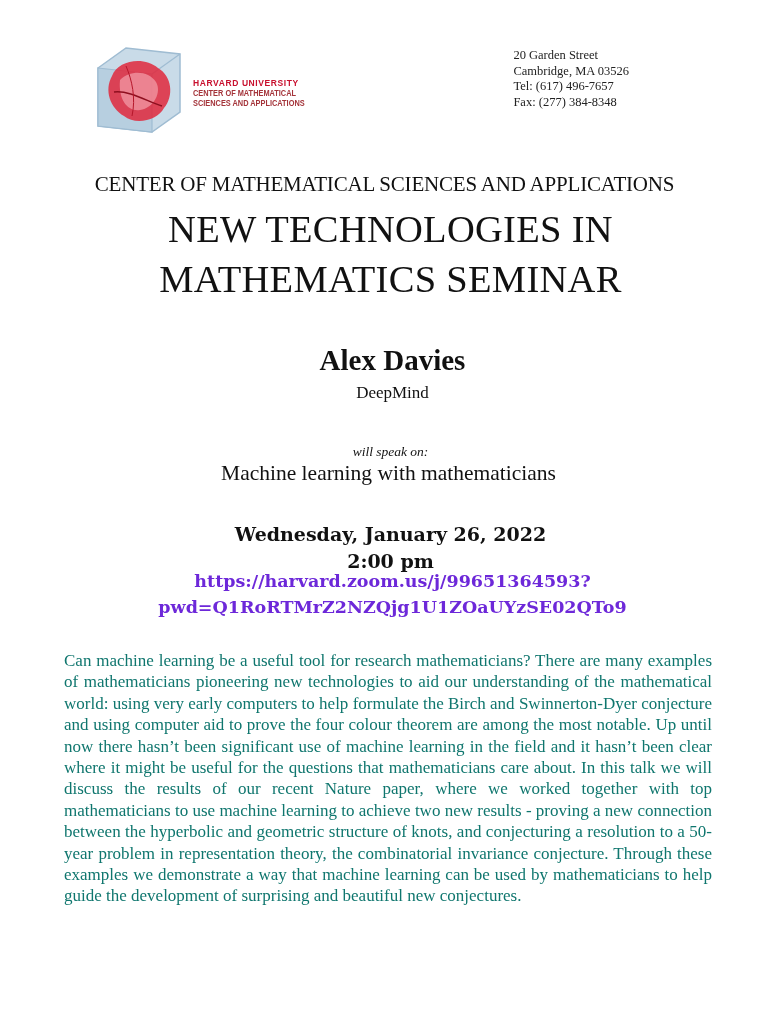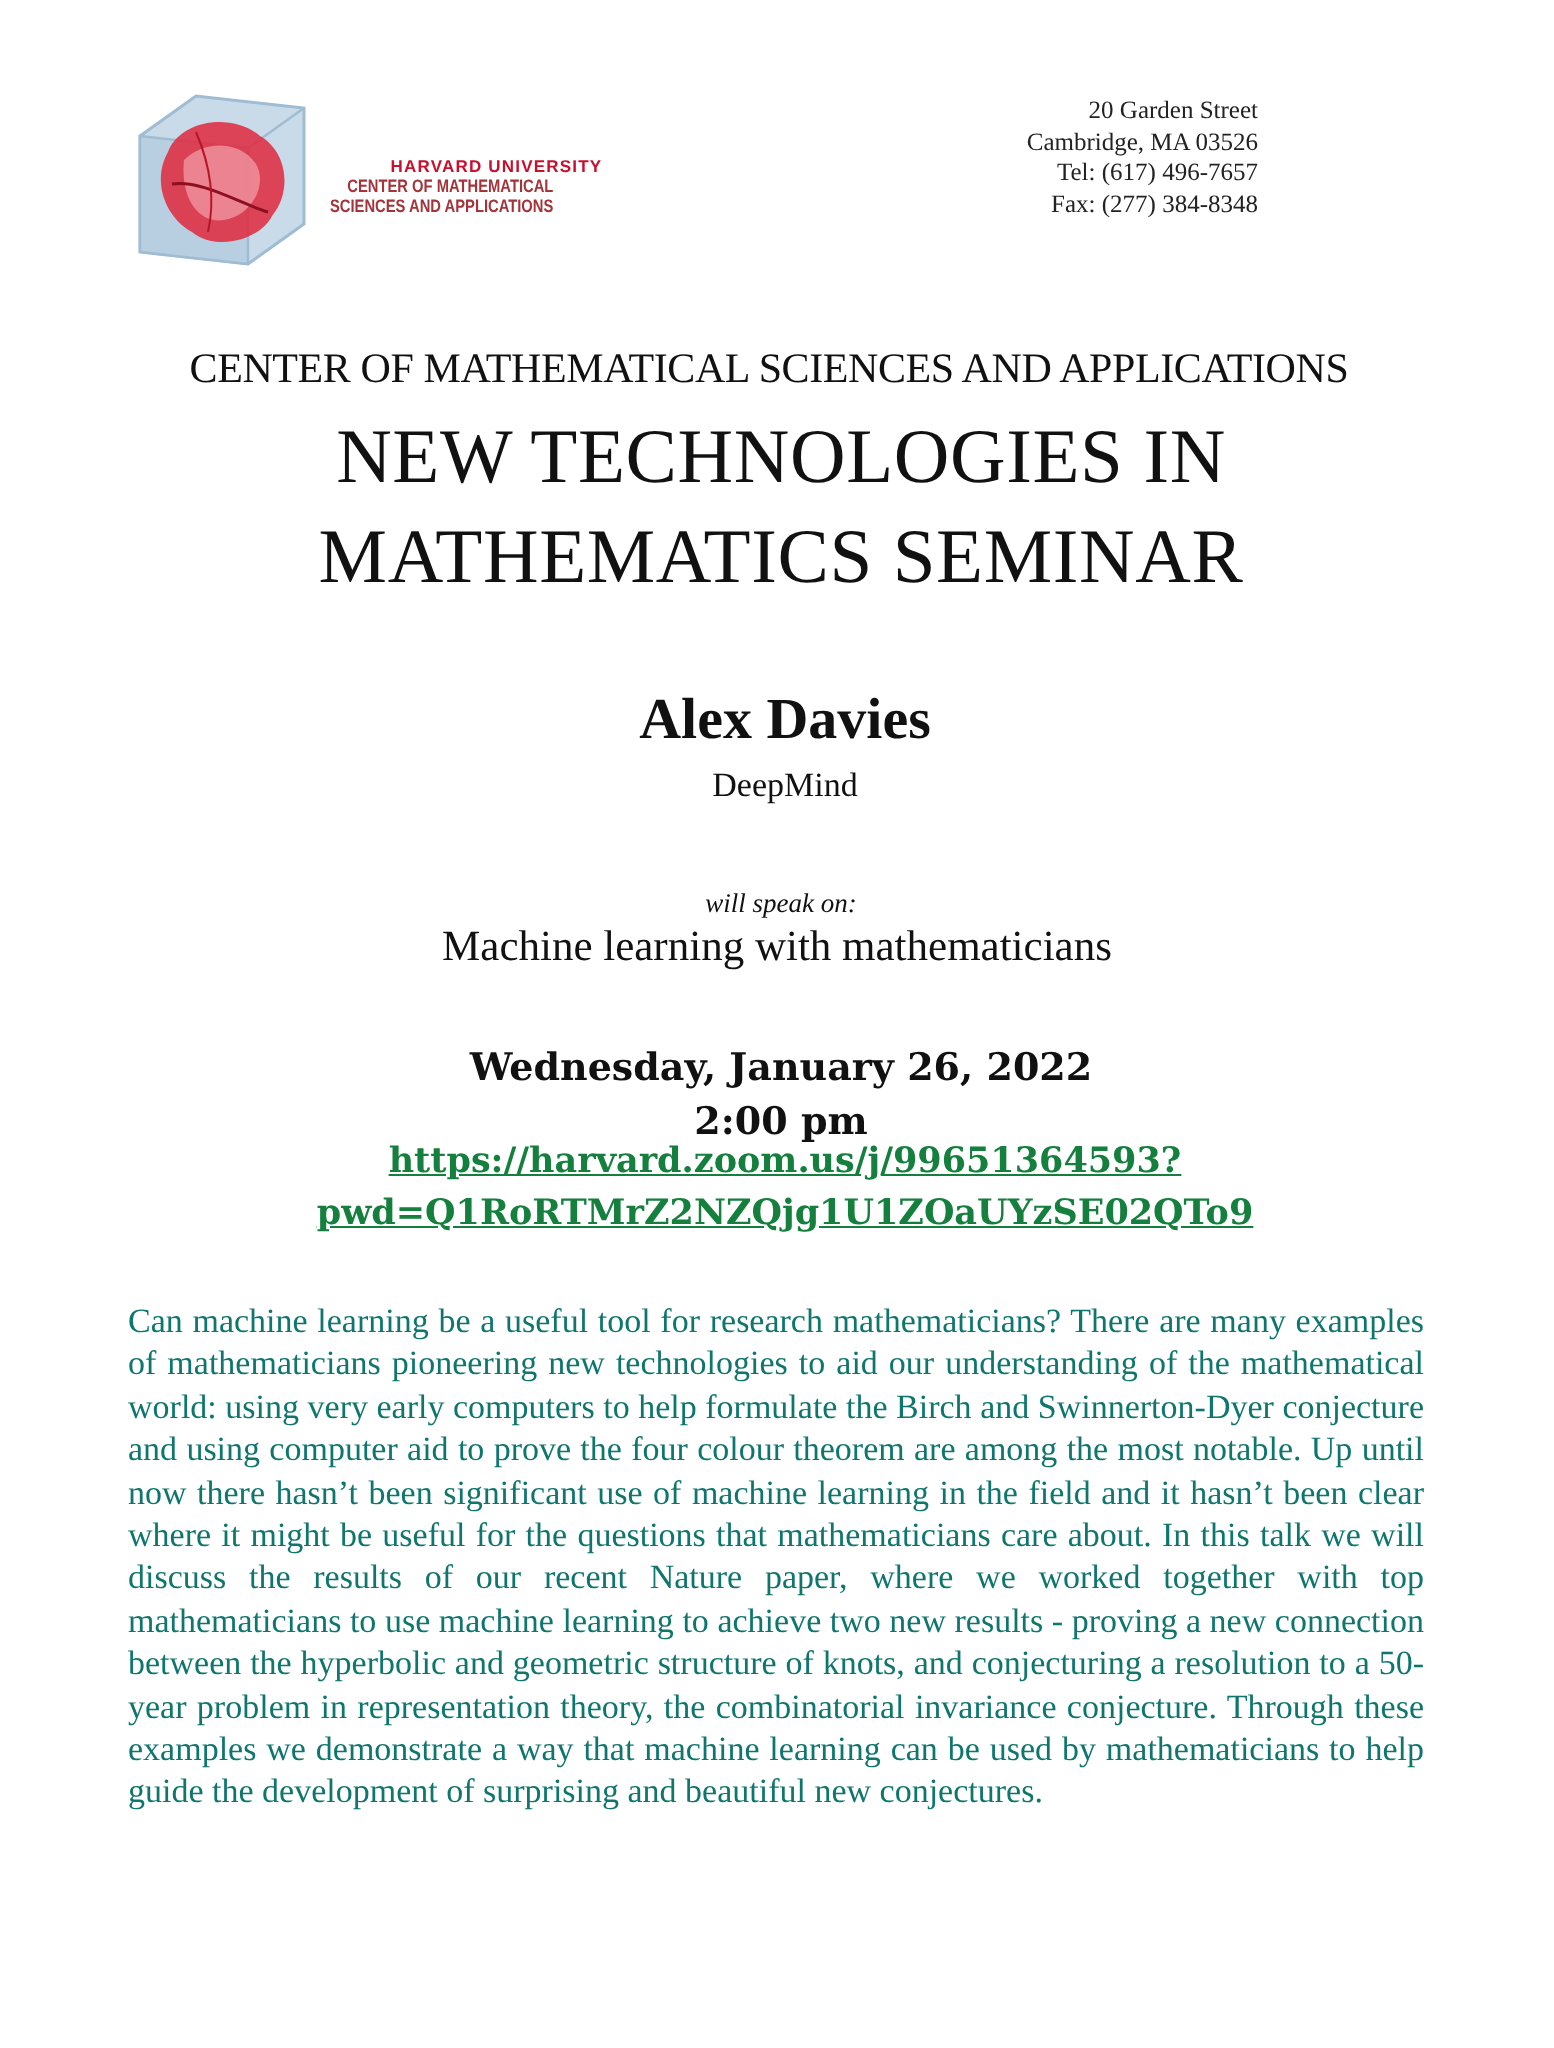--- a/index.html
+++ b/index.html
@@ -1,32 +1,32 @@
 <!DOCTYPE html>
 <html><head>
 <meta charset="utf-8">
 <style>
   html,body{margin:0;padding:0;background:#fff;}
   body{width:777px;height:1024px;position:relative;overflow:hidden;font-family:"Liberation Serif",serif;color:#111;}
-  .logo{position:absolute;left:68px;top:46px;width:210px;height:88px;text-align:right;}
+  .logo{position:absolute;left:96px;top:46px;width:210px;height:88px;}
   .cube{position:absolute;left:0;top:0;width:86px;height:88px;}
   .logo-text{position:absolute;left:97px;top:32px;font-family:"Liberation Sans",sans-serif;font-weight:bold;line-height:10px;}
   .logo-text .l1{color:#c8102e;font-size:8.5px;letter-spacing:0.6px;}
   .logo-text .l2,.logo-text .l3{color:#a4343a;font-size:9px;transform:scaleX(0.82);transform-origin:left;white-space:nowrap;}
-  .address{position:absolute;right:148px;top:48px;text-align:right;font-size:12.5px;line-height:15.5px;color:#222;}
+  .address{position:absolute;right:148px;top:48px;font-size:12.5px;line-height:15.5px;color:#222;}
   .center{position:absolute;left:0;width:777px;text-align:center;}
   .org{top:172px;font-size:21px;letter-spacing:-0.2px;left:-4px;}
   .title{top:204px;font-size:38.5px;line-height:50px;letter-spacing:0.3px;left:2px;}
   .speaker{top:344px;font-size:29px;font-weight:bold;left:4px;}
   .affil{top:383px;font-size:17px;left:4px;}
   .will{top:444px;font-size:13.5px;font-style:italic;left:2px;}
   .topic{top:461px;font-size:21.5px;text-align:center;}
   .when{top:521px;font-size:19px;font-weight:bold;font-family:"DejaVu Serif",serif;line-height:27px;left:2px;}
   .link{top:568px;font-size:17.5px;font-weight:bold;font-family:"DejaVu Serif",serif;line-height:26px;color:#2b4fb0;left:4px;}
-  .link a{color:#15803d;text-decoration:underline;}
+  .link a{color:#6d28d9;}
   .abstract{position:absolute;left:64px;top:650px;width:648px;font-size:17px;line-height:21.4px;text-align:justify;color:#0f766e;}
 </style>
 </head>
 <body>
 
 <div class="logo">
   <svg class="cube" viewBox="0 0 86 88">
     <polygon points="2,22 30,2 84,8 84,66 56,86 2,80" fill="#c9dbe8" stroke="#9fbcd2" stroke-width="1.5"></polygon>
     <polygon points="2,22 56,28 56,86 2,80" fill="#b7cfe0" stroke="#9fbcd2" stroke-width="1.2"></polygon>
     <line x1="56" y1="28" x2="84" y2="8" stroke="#9fbcd2" stroke-width="1.2"></line>

